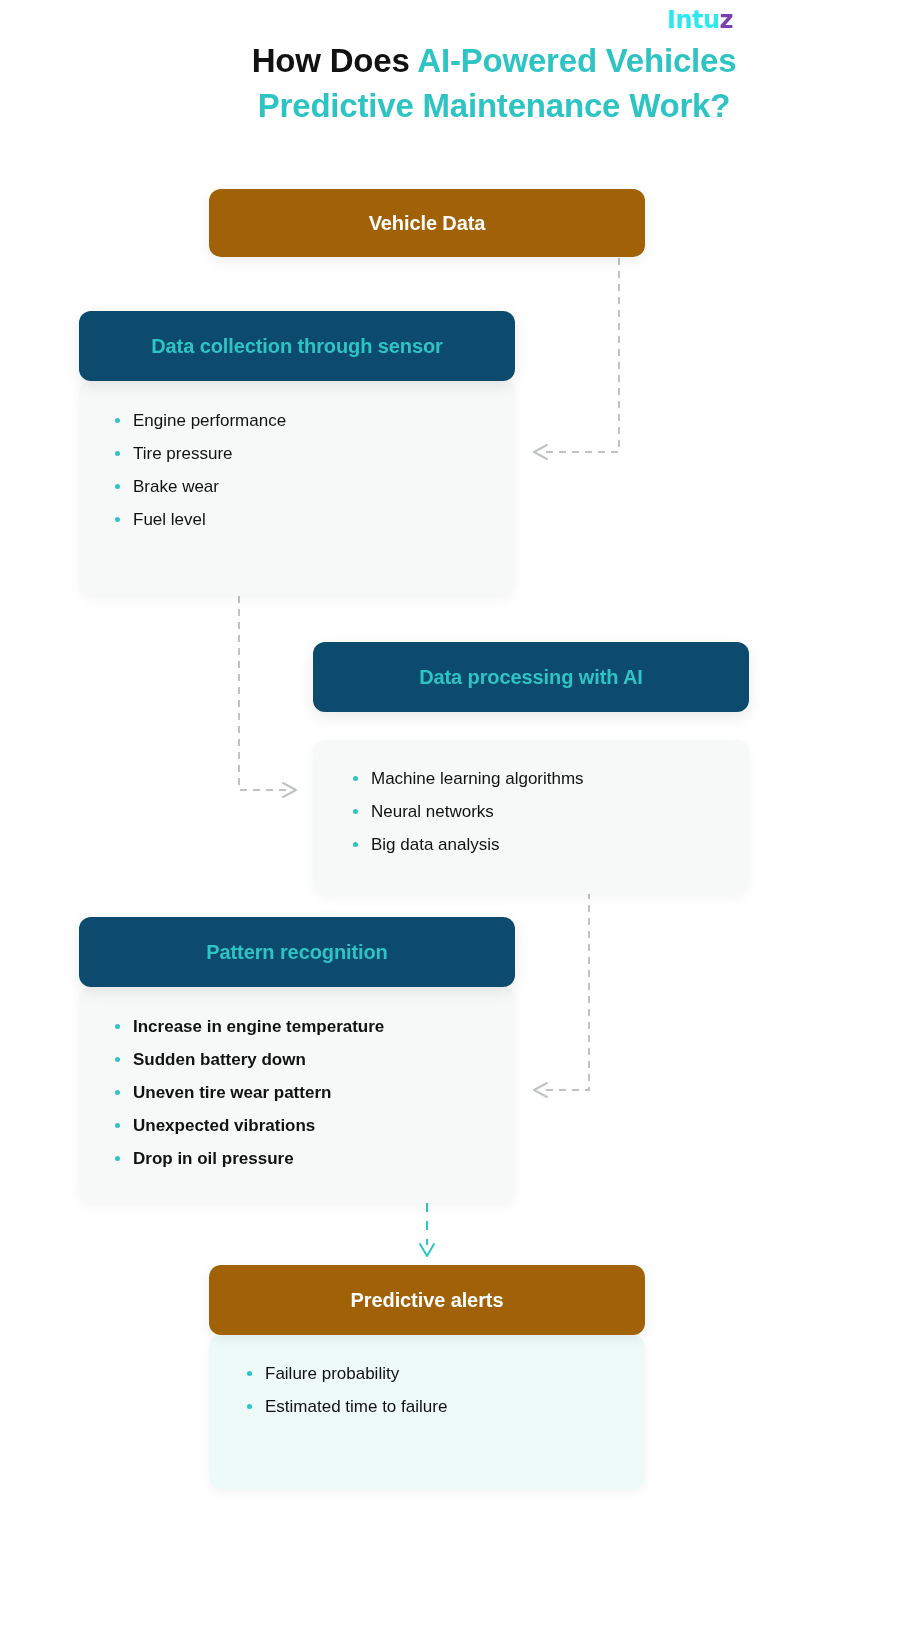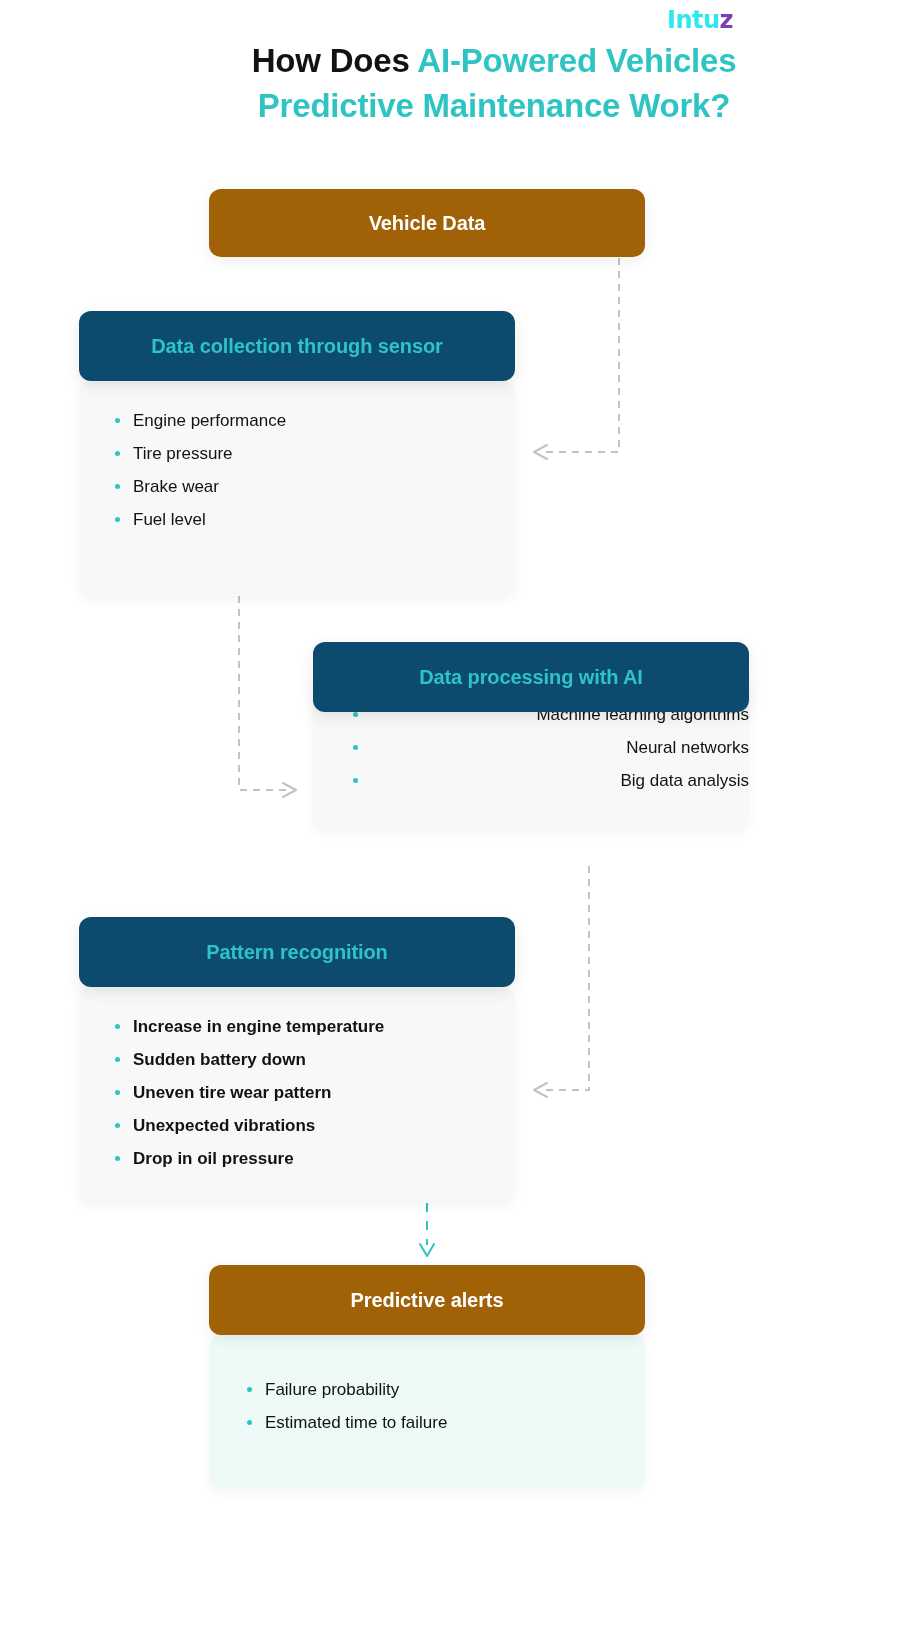--- a/index.html
+++ b/index.html
@@ -180,21 +180,21 @@
       <li>Engine performance</li>
       <li>Tire pressure</li>
       <li>Brake wear</li>
       <li>Fuel level</li>
     </ul>
   </div>
 
   <div class="card head-white" style="left:313px; top:642px; width:436px; height:70px;">
     <span>Data processing with AI</span>
   </div>
-  <div class="card body-grey" style="left:313px; top:676px; width:436px; height:154px;text-align:right;">
+  <div class="card body-grey" style="left:313px; top:740px; width:436px; height:154px;">
     <ul class="bullets" style="margin:22px 0 0 40px;">
       <li>Machine learning algorithms</li>
       <li>Neural networks</li>
       <li>Big data analysis</li>
     </ul>
   </div>
 
   <div class="card head-white" style="left:79px; top:917px; width:436px; height:70px;">
     <span>Pattern recognition</span>
   </div>
@@ -205,19 +205,19 @@
       <li>Uneven tire wear pattern</li>
       <li>Unexpected vibrations</li>
       <li>Drop in oil pressure</li>
     </ul>
   </div>
 
   <div class="card head-teal" style="left:209px; top:1265px; width:436px; height:70px; z-index:3;">
     <span>Predictive alerts</span>
   </div>
   <div class="card body-mint" style="left:209px; top:1335px; width:436px; height:154px;">
-    <ul class="bullets" style="margin:38px 0 0 38px;">
+    <ul class="bullets" style="margin:22px 0 0 38px;">
       <li>Failure probability</li>
       <li>Estimated time to failure</li>
     </ul>
   </div>
 
 </div>
 
 </body></html>

